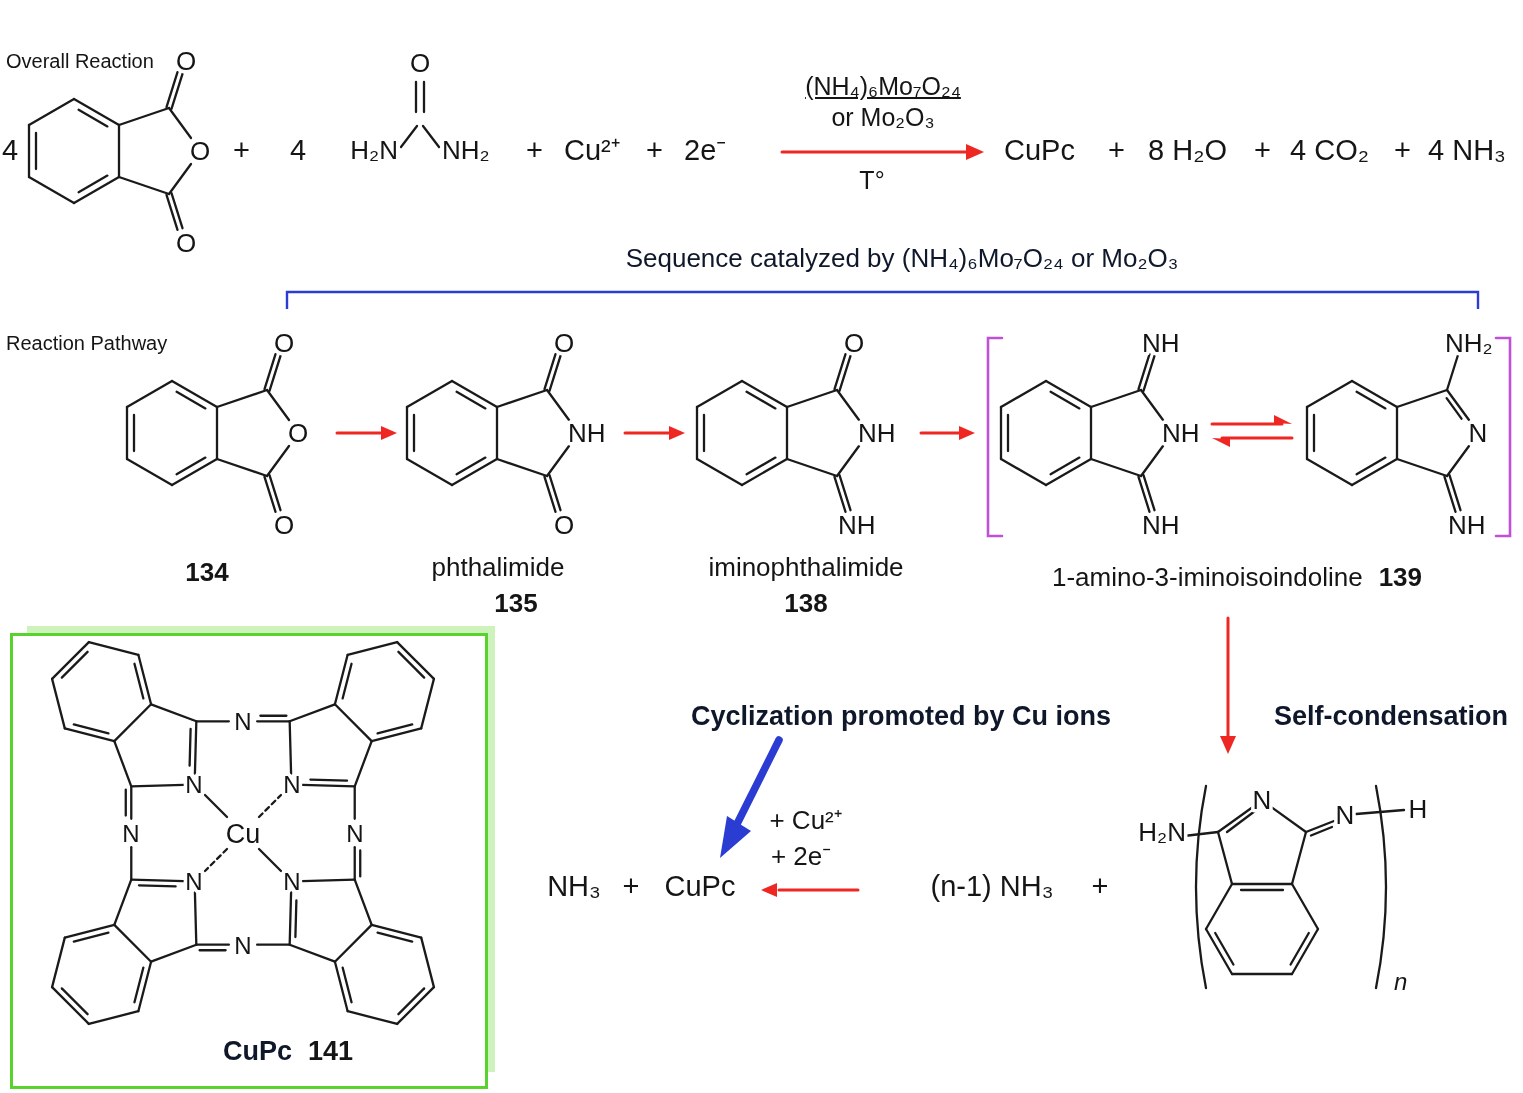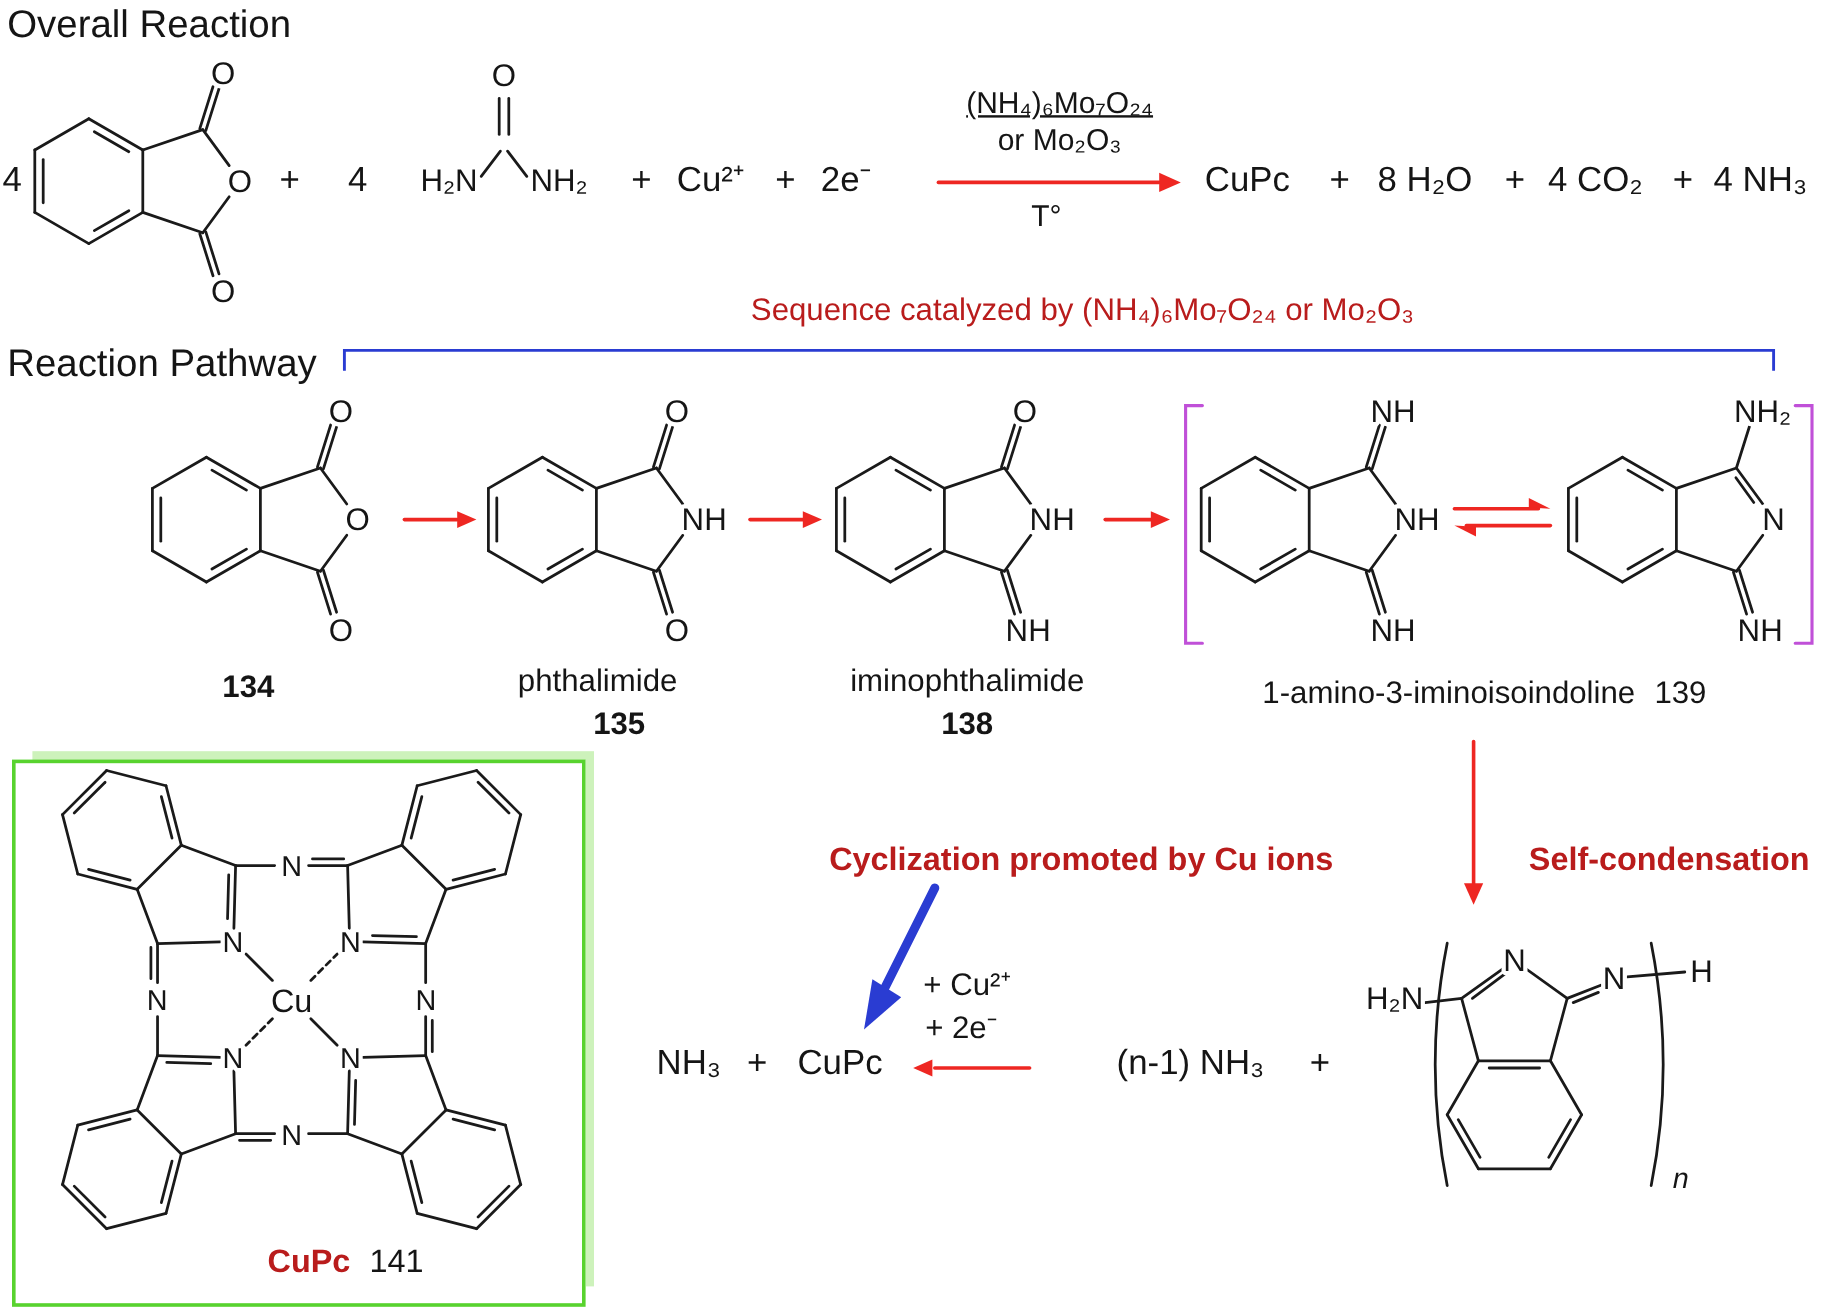--- a/index.html
+++ b/index.html
@@ -1,22 +1,22 @@
 <!DOCTYPE html>
 <html><head>
 <meta charset="utf-8">
 <style>
   html,body{margin:0;padding:0;background:#fff;}
   .canvas{position:relative;width:1523px;height:1093px;background:#fff;overflow:hidden;
           font-family:"Liberation Sans",sans-serif;color:#151515;}
   .txt{position:absolute;white-space:nowrap;line-height:1.15;}
   .ctr{transform:translateX(-50%);}
-  .f24{font-size:32px;} .f25{font-size:25px;} .f26{font-size:26px;} .f27{font-size:27px;} .f29{font-size:29px;}
-  .blue{color:#b91c1c;} .bold{font-weight:bold;}
-  .num{font-weight:normal;margin-left:16px;}
+  .f24{font-size:20px;margin-top:48px;} .f25{font-size:25px;} .f26{font-size:26px;} .f27{font-size:27px;} .f29{font-size:29px;}
+  .blue{color:#0f172a;} .bold{font-weight:bold;}
+  .num{font-weight:bold;margin-left:16px;}
   svg.layer{position:absolute;left:0;top:0;}
   .bond{stroke:#1a1a1a;stroke-width:2.3;stroke-linecap:round;fill:none;}
   #benzoring,#exoup,#exodown,#pcunit{stroke:#1a1a1a;stroke-width:2.3;stroke-linecap:round;fill:none;}
   .dash{stroke-dasharray:5,4;}
   .arrow{stroke:#ee2722;stroke-width:3;fill:none;stroke-linecap:round;}
   .ahead{fill:#ee2722;stroke:none;}
   .barrow{stroke:#2a3cd2;stroke-width:7.5;fill:none;stroke-linecap:round;}
   .bhead{fill:#2a3cd2;stroke:none;}
   .bluebr{stroke:#2a3cd2;stroke-width:2.4;fill:none;}
   .purplebr{stroke:#c050d8;stroke-width:2.6;fill:none;stroke-linecap:round;}

